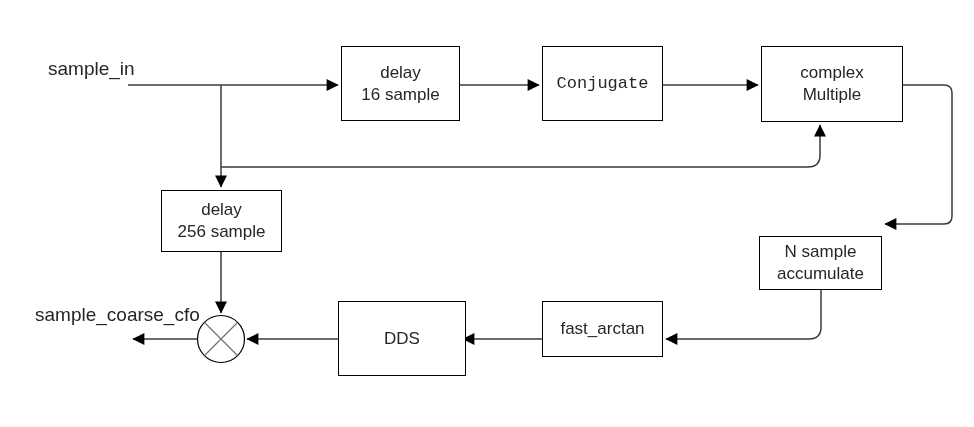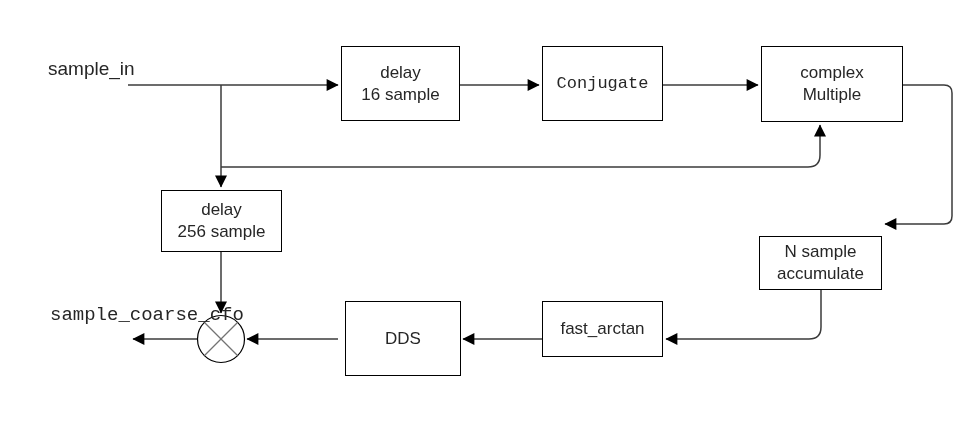--- a/index.html
+++ b/index.html
@@ -38,24 +38,24 @@
     position: absolute;
     font-size: 19px;
     color: #262626;
     white-space: nowrap;
   }
   #blk-delay16        { left: 341px; top: 46px;  width: 119px; height: 75px; }
   #blk-conjugate      { left: 542px; top: 46px;  width: 121px; height: 75px; font-family: Liberation Mono, monospace; }
   #blk-complex-mult   { left: 761px; top: 46px;  width: 142px; height: 76px; }
   #blk-nsample        { left: 759px; top: 188px; width: 123px; height: 54px; margin-top: 48px; }
   #blk-delay256       { left: 161px; top: 190px; width: 121px; height: 62px; }
-  #blk-dds            { left: 338px; top: 301px; width: 116px; height: 75px; margin-left: 7px; }
+  #blk-dds            { left: 338px; top: 301px; width: 128px; height: 75px; }
   #blk-fast-arctan    { left: 542px; top: 301px; width: 121px; height: 56px; }
   #lbl-sample-in      { left: 48px;  top: 58px; }
-  #lbl-coarse-cfo     { left: 50px;  top: 304px; font-family: Liberation Mono, monospace; }
+  #lbl-coarse-cfo     { left: 35px;  top: 304px; }
 </style>
 </head>
 <body>
 
 <div class="canvas">
 
   <svg class="connector-layer" width="974" height="427" viewBox="0 0 974 427">
     <defs>
       <marker id="arrow" viewBox="0 0 10 10" refX="9.5" refY="5" markerWidth="11" markerHeight="8" orient="auto-start-reverse">
         <path d="M0 0 L10 5 L0 10 Z" fill="#000000"></path>

